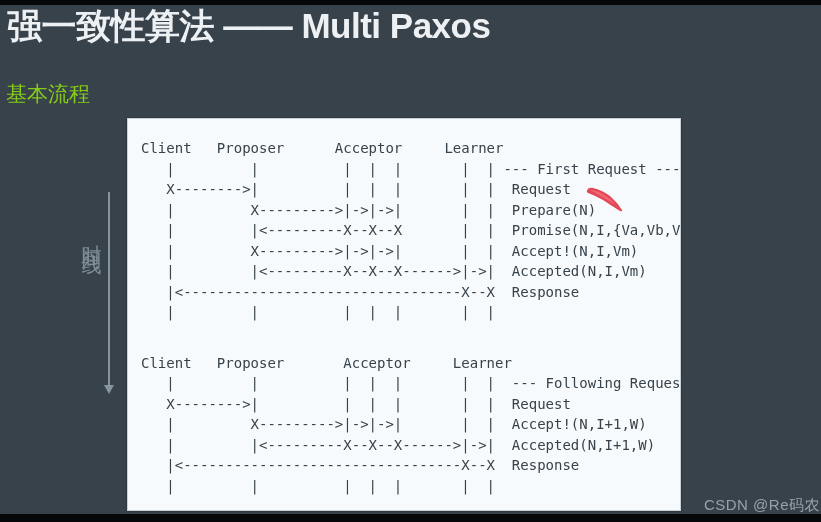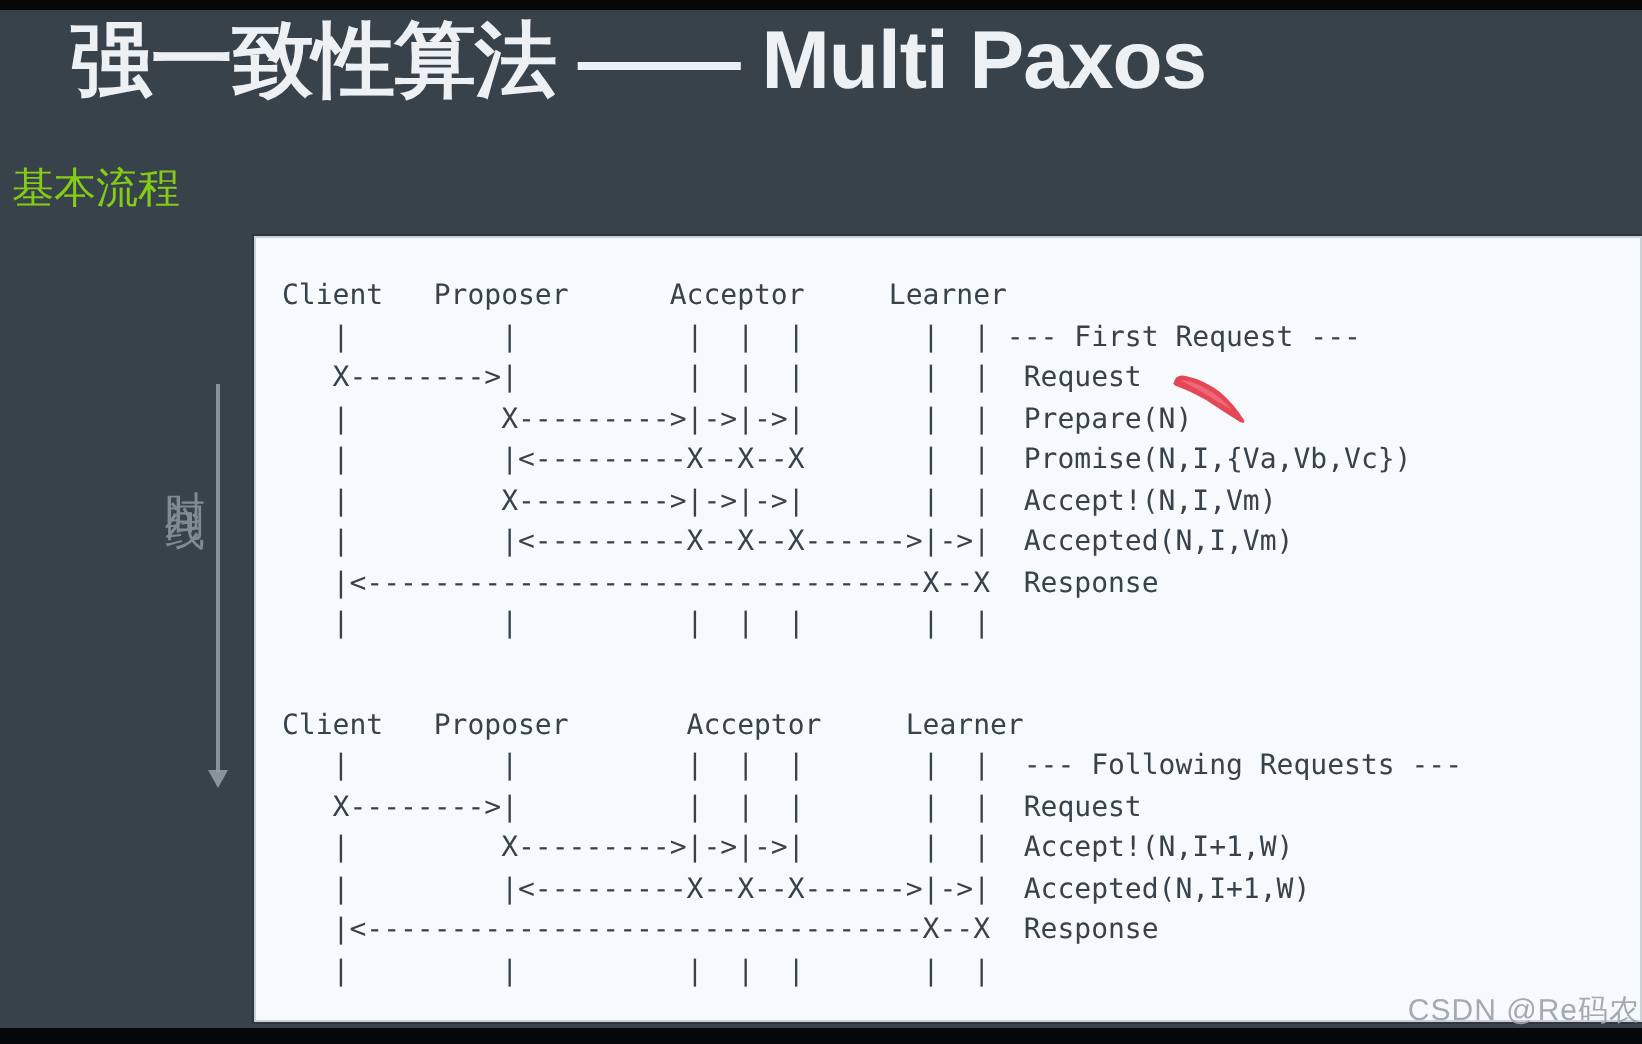--- a/index.html
+++ b/index.html
@@ -12,22 +12,22 @@
   }
   .slide{
     position:absolute;left:0;top:5px;width:821px;height:509px;
     background:#38424b;
   }
   .letterbox{position:absolute;left:0;width:821px;background:#060708;}
   .letterbox.top{top:0;height:5px;}
   .letterbox.bottom{top:514px;height:8px;}
   .page-title{
     position:absolute;left:7px;top:3px;
-    font-size:41px;font-weight:bold;letter-spacing:-0.5px;
-    color:#eef1f4;white-space:nowrap;margin-left:28px;
+    font-size:35px;font-weight:bold;letter-spacing:-0.5px;
+    color:#eef1f4;white-space:nowrap;
   }
   .page-subtitle{
     position:absolute;left:6px;top:80px;
     font-family:"Liberation Serif",serif;
     font-size:21px;color:#84cc16;white-space:nowrap;
   }
   .timeline-label{
     position:absolute;left:79px;top:229px;
     writing-mode:vertical-rl;text-orientation:upright;
     font-size:20px;letter-spacing:5px;color:#7f8c95;
@@ -38,21 +38,21 @@
   }
   .timeline-arrowhead{
     position:absolute;left:104px;top:385px;
     width:0;height:0;
     border-left:5px solid transparent;
     border-right:5px solid transparent;
     border-top:9px solid #96a2ab;opacity:0.85;
   }
   .sequence-panel{
     position:absolute;left:127px;top:118px;
-    width:694px;height:393px;box-sizing:border-box;
+    width:554px;height:393px;box-sizing:border-box;
     background:#f7fafc;
     border:1px solid rgba(165,176,184,0.55);
     box-shadow:0 0 0 1px rgba(20,26,32,0.25);
   }
   .ascii{
     margin:0;padding:0 0 0 13px;
     font-family:"DejaVu Sans Mono","Liberation Mono",monospace;
     font-size:14px;line-height:20.5px;
     color:#37424b;white-space:pre;
   }

